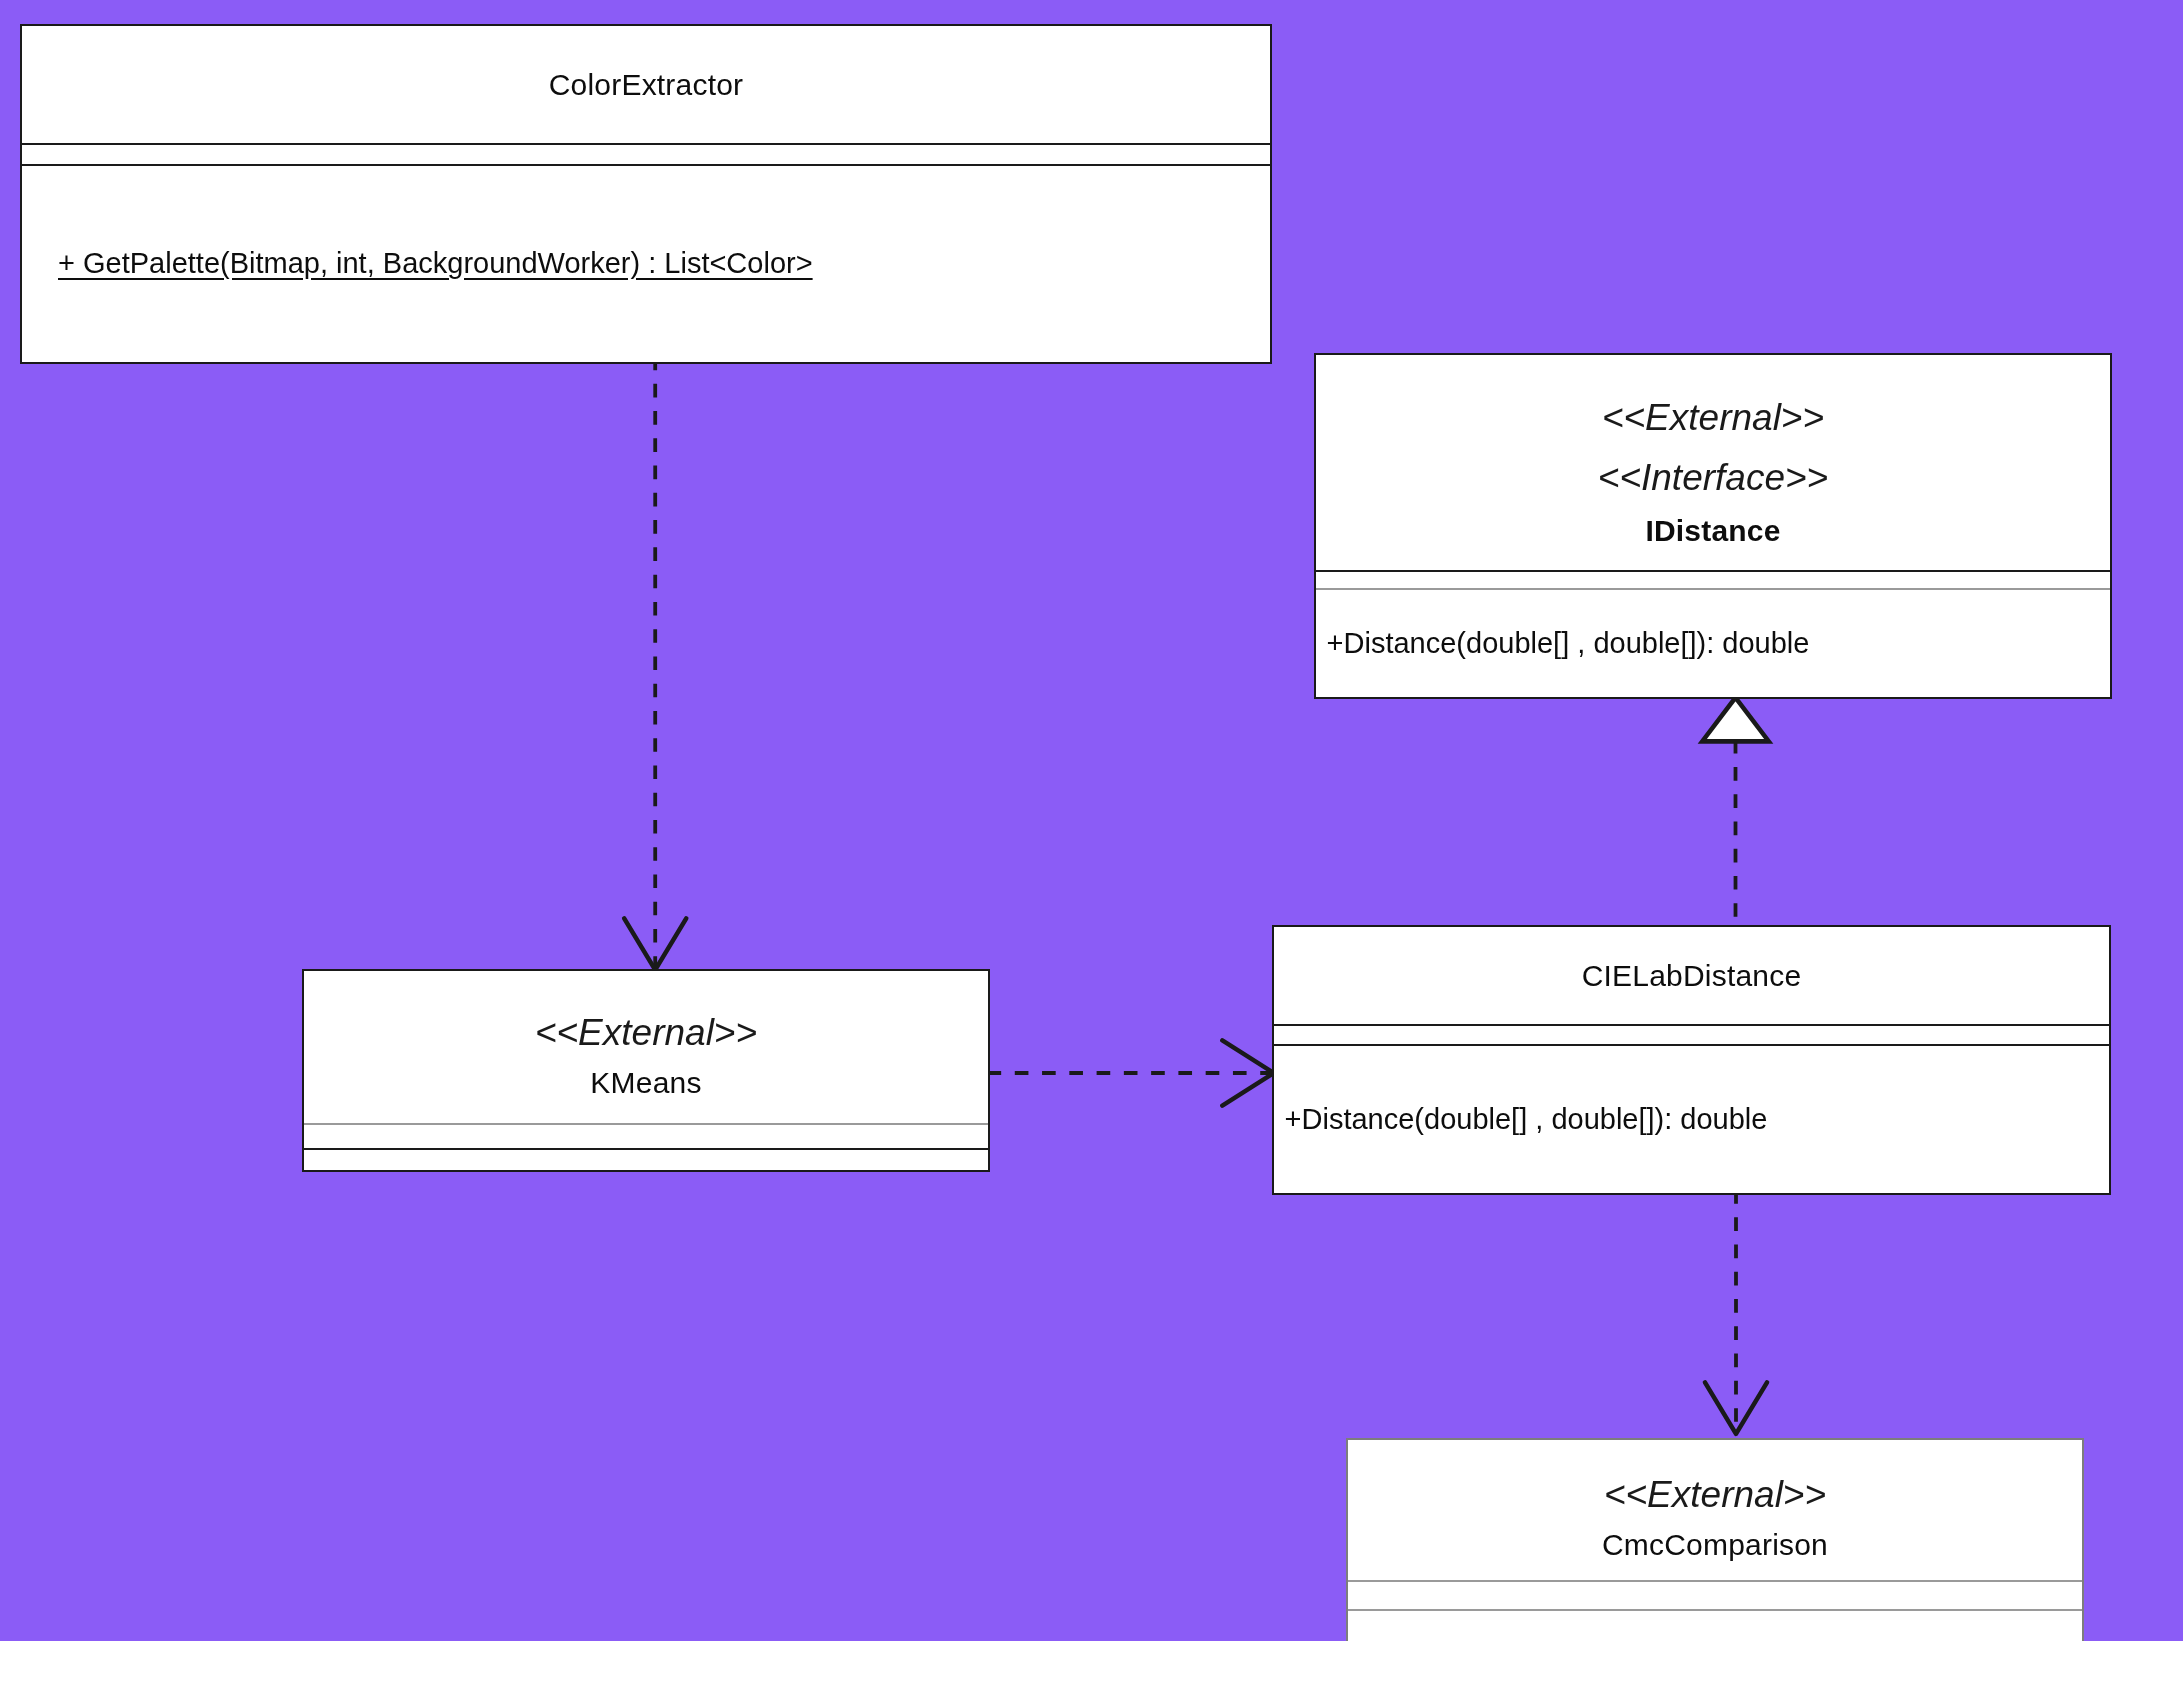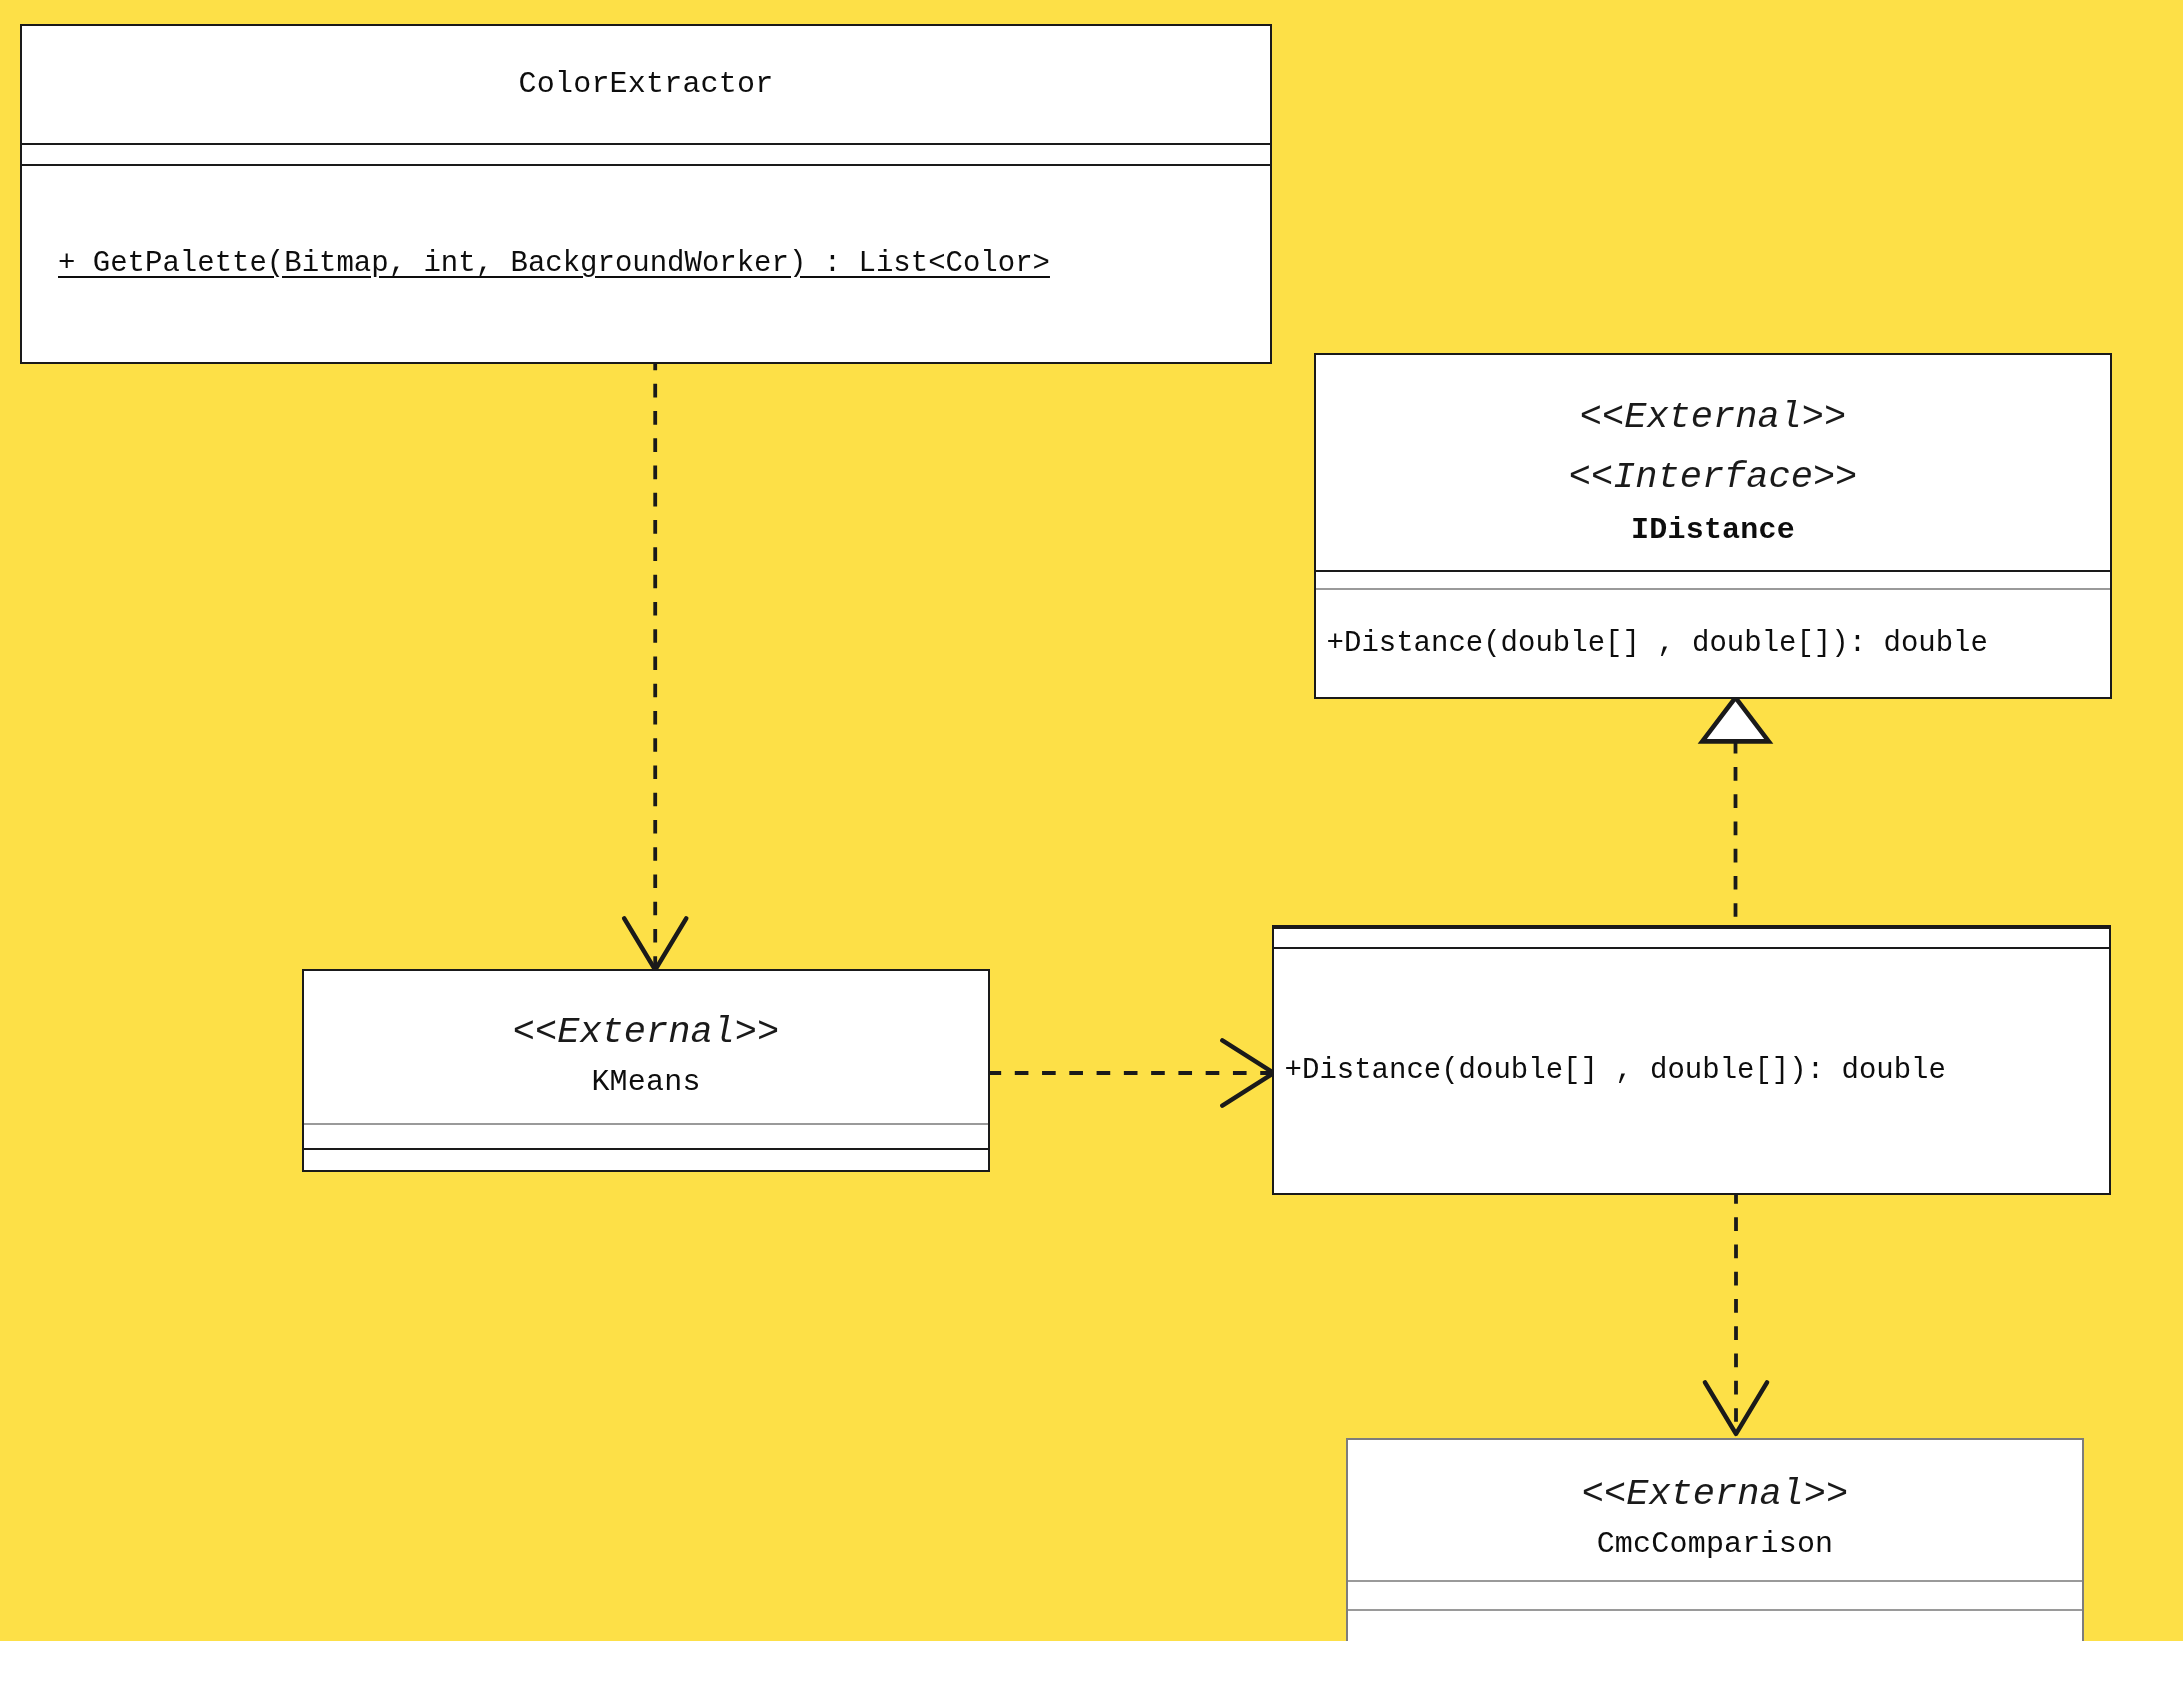--- a/index.html
+++ b/index.html
@@ -8,23 +8,22 @@
     padding: 0;
     background: #ffffff;
   }
   body {
     font-family: "Liberation Sans", sans-serif;
   }
   #canvas {
     position: relative;
     width: 2183px;
     height: 1641px;
-    background: #fde047;
+    background: #8b5cf6;
     overflow: hidden;
-    font-family: Liberation Mono, monospace;
   }
   
   .uml-box {
     position: absolute;
     box-sizing: border-box;
     background: #ffffff;
     border: 2.3px solid #1a1a1a;
     display: flex;
     flex-direction: column;
     z-index: 5;
@@ -148,20 +147,23 @@
   <div class="uml-box" style="left:302px; top:969px; width:688px; height:203px;">
     <div class="compartment title-compartment" style="height:152px; padding-top:15px;">
       <div class="stereotype">&lt;&lt;External&gt;&gt;</div>
       <div class="cls-name" style="margin-top:6px;">KMeans</div>
     </div>
     <div class="compartment sep-light" style="height:25px;"></div>
     <div class="compartment sep-dark" style="flex:1 1 auto;"></div>
   </div>
 
   <div class="uml-box" style="left:1272px; top:925px; width:839px; height:270px;">
+    <div class="compartment title-compartment" style="height:97px;">
+      <div class="cls-name">CIELabDistance</div>
+    </div>
     <div class="compartment sep-dark" style="height:20px;"></div>
     <div class="compartment member-compartment sep-dark" style="flex:1 1 auto;">
       <div class="member">+Distance(double[] , double[]): double</div>
     </div>
   </div>
 
   <div class="uml-box light" style="left:1346px; top:1438px; width:738px; height:220px;">
     <div class="compartment title-compartment" style="height:140px; padding-top:13.6px;">
       <div class="stereotype">&lt;&lt;External&gt;&gt;</div>
       <div class="cls-name" style="margin-top:6px;">CmcComparison</div>

